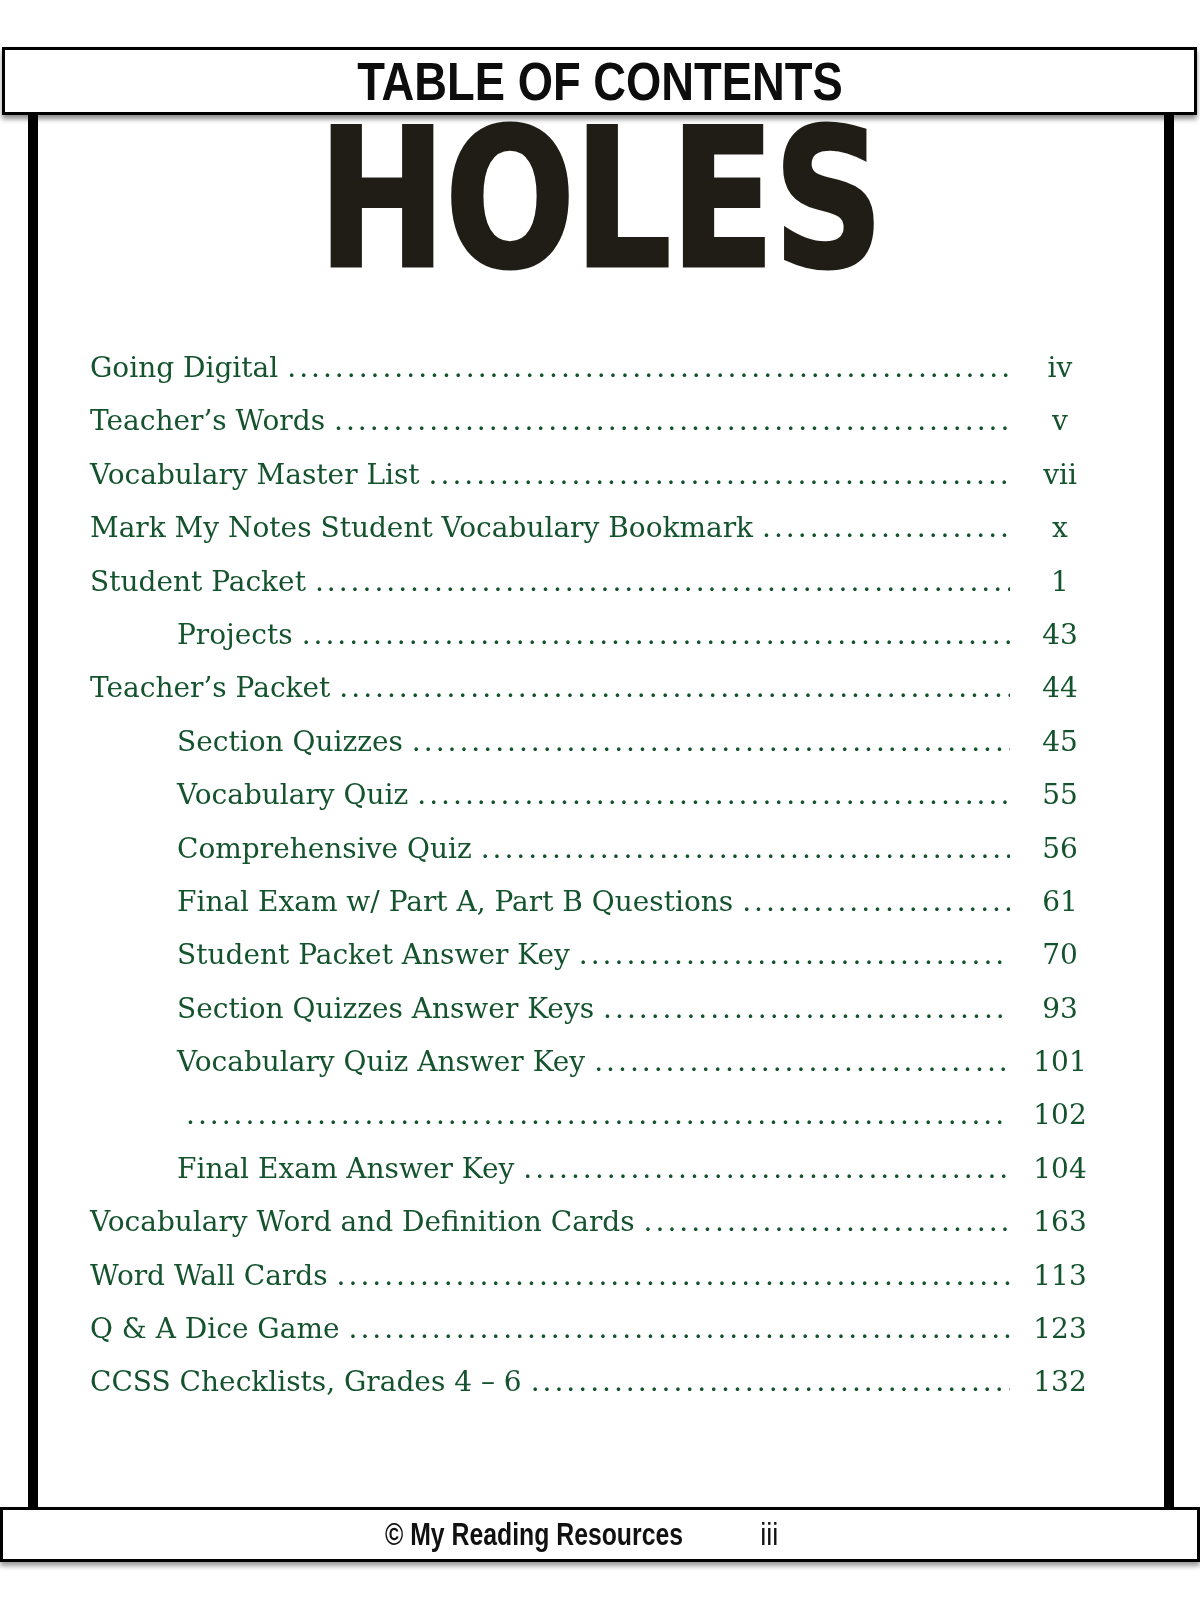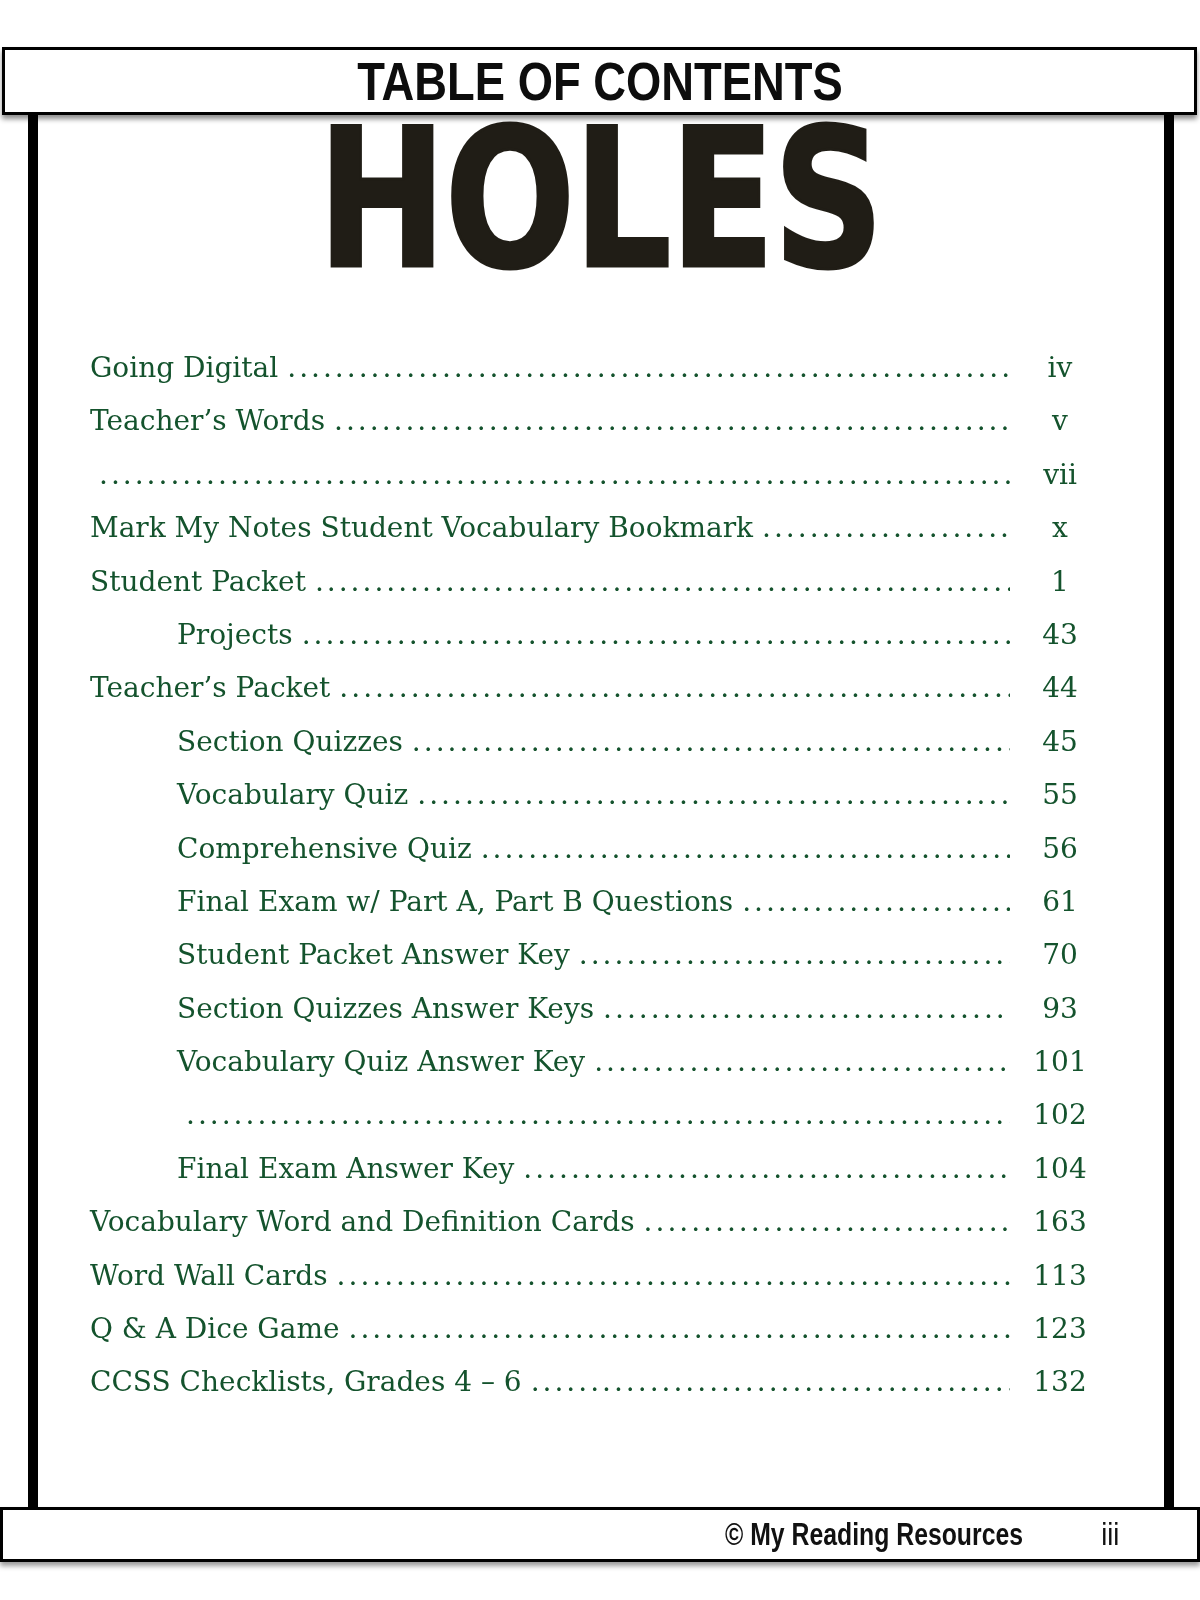--- a/index.html
+++ b/index.html
@@ -54,21 +54,21 @@
     flex:1 1 auto; overflow:hidden;
     margin-left:9px; margin-right:4px;
     letter-spacing:3px; font-size:28px;
   }
   .toc-page { flex:none; width:92px; text-align:center; }
 
   
   .footer-bar {
     position:absolute; top:1507px; left:0; right:0; height:55px;
     background:#ffffff; border:3px solid #000;
-    display:flex; align-items:center; justify-content:flex-end;
+    display:flex; align-items:center; justify-content:center;
     padding-left:41px; padding-right:78px;
     box-shadow:0 4px 5px rgba(0,0,0,0.4);
     z-index:3;
   }
   .footer-copyright {
     font-family:"Liberation Sans", sans-serif; font-weight:bold;
     font-size:31px; color:#111; white-space:nowrap;
     transform:scaleX(0.80); transform-origin:left center;
     letter-spacing:0;
   }
@@ -95,20 +95,21 @@
       <span class="toc-label">Going Digital</span>
       <span class="toc-dots">................................................................................................................................................................</span>
       <span class="toc-page">iv</span>
     </div>
     <div class="toc-row">
       <span class="toc-label">Teacher’s Words</span>
       <span class="toc-dots">................................................................................................................................................................</span>
       <span class="toc-page">v</span>
     </div>
     <div class="toc-row">
+      <span class="toc-label">Vocabulary Master List</span>
       <span class="toc-dots">................................................................................................................................................................</span>
       <span class="toc-page">vii</span>
     </div>
     <div class="toc-row">
       <span class="toc-label">Mark My Notes Student Vocabulary Bookmark</span>
       <span class="toc-dots">................................................................................................................................................................</span>
       <span class="toc-page">x</span>
     </div>
     <div class="toc-row">
       <span class="toc-label">Student Packet</span>

